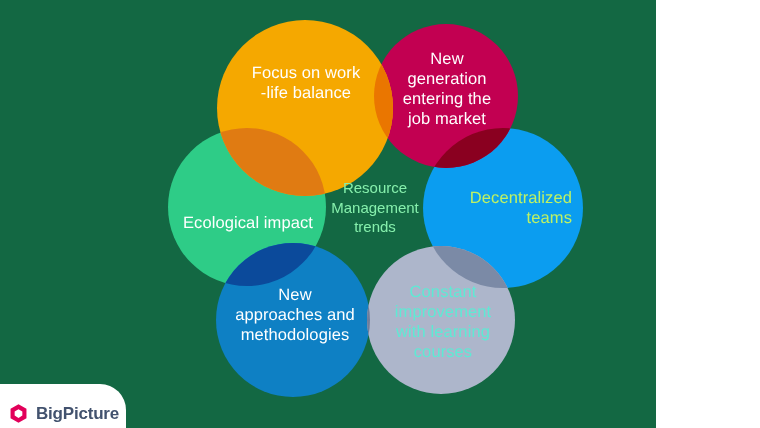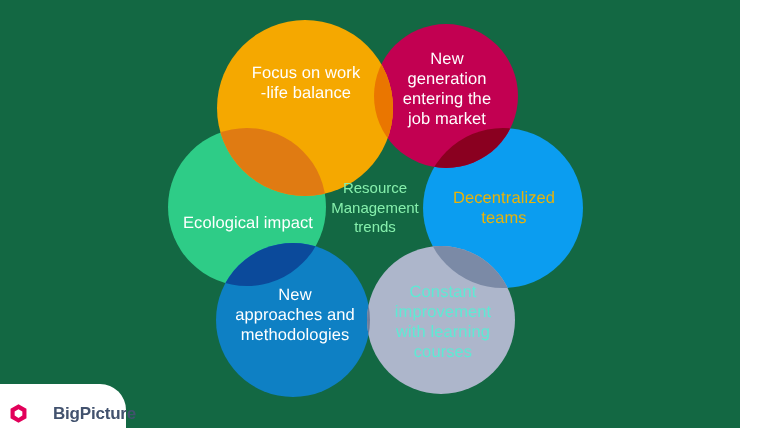--- a/index.html
+++ b/index.html
@@ -8,21 +8,21 @@
     padding: 0;
     background: #ffffff;
   }
   body {
     font-family: "Liberation Sans", sans-serif;
   }
 
   
   #slide {
     position: relative;
-    width: 740px;
+    width: 656px;
     height: 428px;
     overflow: hidden;
     background: #136843;
   }
 
   
   #venn {
     position: absolute;
     left: 0;
     top: 0;
@@ -83,21 +83,21 @@
     padding-left: 22px;
     box-sizing: border-box;
   }
   #logo-mark {
     width: 21px;
     height: 21px;
     flex: 0 0 auto;
     display: block;
   }
   #logo-text {
-    margin-left: 24px;
+    margin-left: 7px;
     font-size: 17px;
     font-weight: 700;
     color: #42526E;
     letter-spacing: -.2px;
     line-height: 1;
   }
 </style>
 </head>
 <body>
 
@@ -156,21 +156,21 @@
   </div>
 
   <div class="bubble-label lbl-worklife" style="color: rgb(255, 255, 255);">Focus on work
 -life balance</div>
 
   <div class="bubble-label lbl-newgen" style="color: rgb(255, 255, 255);">New
 generation
 entering the
 job market</div>
 
-  <div class="bubble-label lbl-decentral" style="color: #eab308;">Decentralized
+  <div class="bubble-label lbl-decentral" style="color: #bef264; text-align: right;">Decentralized
 teams</div>
 
   <div class="bubble-label lbl-ecological" style="color: rgb(255, 255, 255); margin-top: 16px;">Ecological impact</div>
 
   <div class="bubble-label lbl-approaches" style="color: rgb(255, 255, 255);">New
 approaches and
 methodologies</div>
 
   <div class="bubble-label lbl-constant" style="color: #5eead4;">Constant
 improvement

